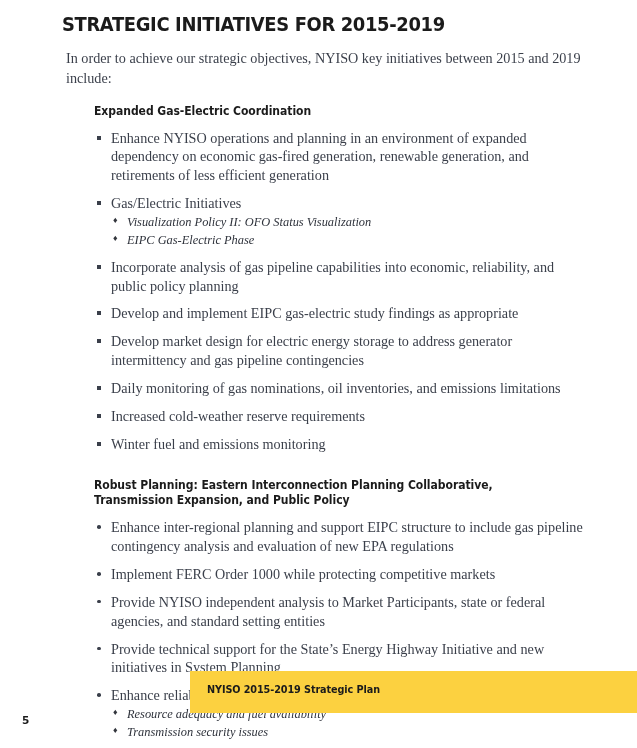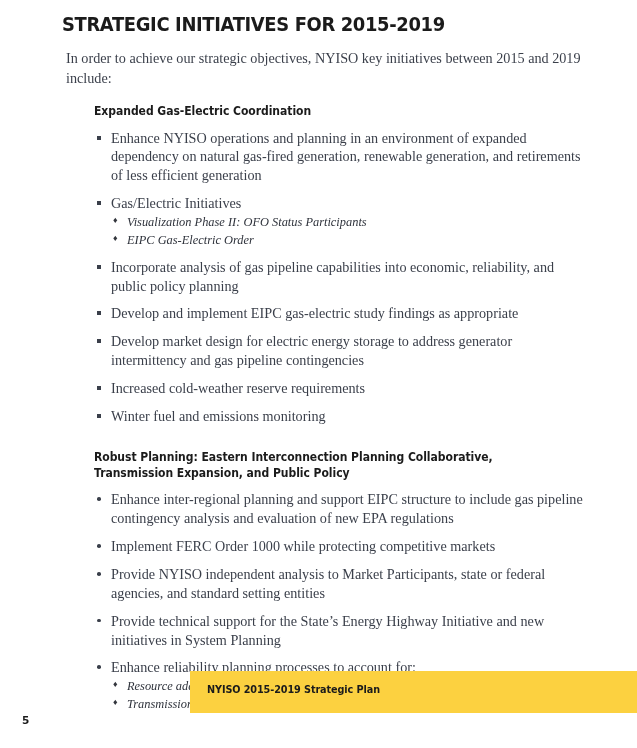--- a/index.html
+++ b/index.html
@@ -175,28 +175,29 @@
   <div class="content">
 
     <h1 class="page-title">STRATEGIC INITIATIVES FOR 2015-2019</h1>
 
     <p class="intro">In order to achieve our strategic objectives, NYISO key initiatives between 2015 and 2019 include:</p>
 
     <div id="sections-root">
         <div class="section">
           <div class="section-heading">Expanded Gas-Electric Coordination</div>
           <ul class="bullets square">
-            <li><span>Enhance NYISO operations and planning in an environment of expanded dependency on natural gas-fired generation, renewable generation, and retirements of less efficient  generation</span></li>
+            <li><span>Enhance NYISO operations and planning in an environment of expanded dependency on economic gas-fired generation, renewable generation, and retirements of less efficient  generation</span></li>
             <li><span>Gas/Electric Initiatives</span><ul class="subbullets">
-                <li>Visualization Phase II: OFO Status Participants</li>
-                <li>EIPC Gas-Electric Order</li>
+                <li>Visualization Policy II: OFO Status Visualization</li>
+                <li>EIPC Gas-Electric Phase</li>
               </ul></li>
             <li><span>Incorporate analysis of gas pipeline capabilities into economic, reliability, and public policy planning</span></li>
             <li><span>Develop and implement EIPC gas-electric study findings as appropriate</span></li>
             <li><span>Develop market design for electric energy storage to address generator intermittency and gas pipeline contingencies</span></li>
+            <li><span>Daily monitoring of gas nominations, oil inventories, and emissions limitations</span></li>
             <li><span>Increased cold-weather reserve requirements</span></li>
             <li><span>Winter fuel and emissions monitoring</span></li>
           </ul>
         </div>
         <div class="section gap-top">
           <div class="section-heading">Robust Planning: Eastern Interconnection Planning Collaborative, Transmission Expansion, and Public Policy</div>
           <ul class="bullets round">
             <li><span>Enhance inter-regional planning and support EIPC structure to include gas pipeline contingency analysis and evaluation of new EPA regulations</span></li>
             <li><span>Implement FERC Order 1000 while protecting competitive markets</span></li>
             <li><span>Provide NYISO independent analysis to Market Participants, state or federal agencies, and standard setting entities</span></li>

